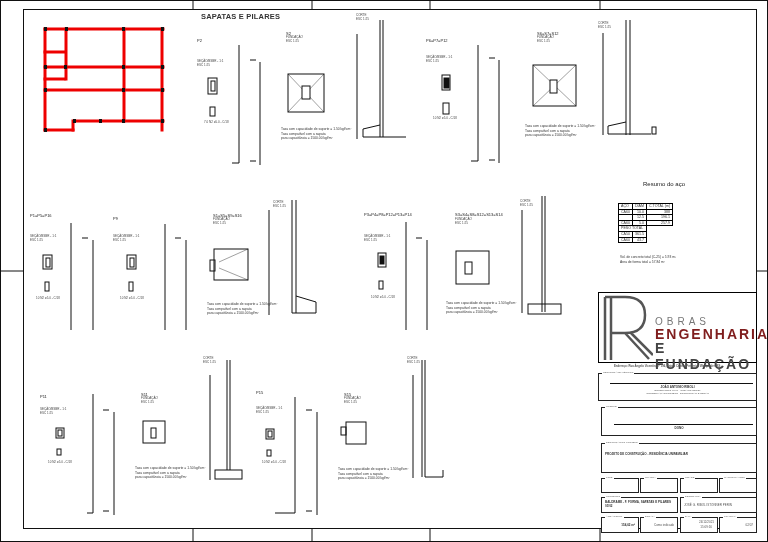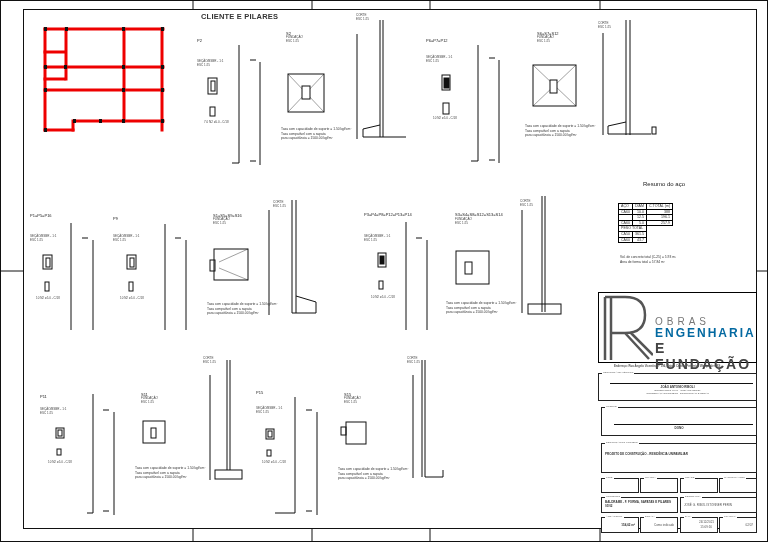--- a/index.html
+++ b/index.html
@@ -9,21 +9,21 @@
   .t{position:absolute;font-size:3px;color:#444;white-space:nowrap;line-height:1.1;}
   .tl{position:absolute;font-size:4px;color:#222;white-space:nowrap;}
   .title{position:absolute;left:201px;top:12px;font-size:7.5px;font-weight:bold;color:#333;letter-spacing:0.2px;}
   .resumo-title{position:absolute;left:643px;top:181px;font-size:6px;color:#222;}
   table.res{position:absolute;left:618px;top:203px;border-collapse:collapse;font-size:3.6px;color:#333;}
   table.res td{border:0.8px solid #000;padding:0 2px;line-height:4.6px;}
   .notes{position:absolute;font-size:3.3px;color:#333;line-height:4.6px;}
   .logo-box{position:absolute;left:598px;top:292px;width:157px;height:69px;border:1px solid #000;background:#fff;}
   .logo-r{position:absolute;left:2px;top:2px;width:52px;height:65px;}
   .logo-t1{position:absolute;left:56px;top:23px;font-size:10px;letter-spacing:4px;color:#777;}
-  .logo-t2{position:absolute;left:56px;top:33px;font-size:12px;font-weight:bold;letter-spacing:2px;color:#0369a1;}
+  .logo-t2{position:absolute;left:56px;top:33px;font-size:14px;font-weight:bold;letter-spacing:2px;color:#7f1d1d;}
   .logo-t3{position:absolute;left:56px;top:47px;font-size:14px;font-weight:bold;letter-spacing:2px;color:#444;}
   .tb{position:absolute;border:1px solid #222;background:#fff;}
   .tb .lbl{position:absolute;left:3px;top:-3px;font-size:2.5px;background:#fff;color:#666;padding:0 1px;}
   .tb .val{position:absolute;font-size:3px;font-weight:bold;color:#333;}
   .tb .valn{position:absolute;font-size:3px;color:#555;}
 </style>
 </head>
 <body>
 
 <svg width="768" height="542" viewBox="0 0 768 542">
@@ -199,21 +199,21 @@
     <rect x="379" y="281" width="4" height="8"></rect>
     <rect x="56" y="428" width="8" height="10"></rect>
       <rect x="58" y="430" width="4" height="6"></rect>
     <rect x="57" y="449" width="4" height="6"></rect>
     <rect x="266" y="429" width="8" height="10"></rect>
       <rect x="268" y="431" width="4" height="6"></rect>
     <rect x="267" y="450" width="4" height="6"></rect>
   </g>
 </svg>
 
-<div class="title">CLIENTE E PILARES</div>
+<div class="title">SAPATAS E PILARES</div>
 
 <div class="tl" style="left:197px;top:38px;">P2</div>
 <div class="t" style="left:197px;top:60px;">SEÇÃO/BSBR - 1:1</div>
 <div class="t" style="left:197px;top:64px;">ESC 1:25</div>
 <div class="t" style="left:204px;top:121px;">7.0 N2 ø5.0 - C/18</div>
 
 <div class="tl" style="left:286px;top:31px;">S2</div>
 <div class="t" style="left:286px;top:36px;">FUNDAÇÃO</div>
 <div class="t" style="left:286px;top:40px;">ESC 1:25</div>
 <div class="notes" style="left:281px;top:127px;">

